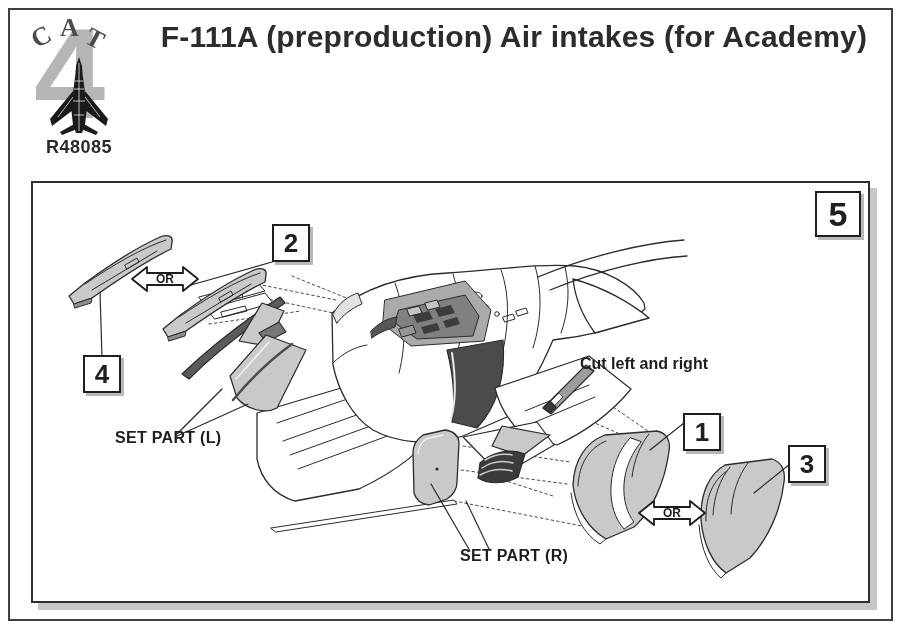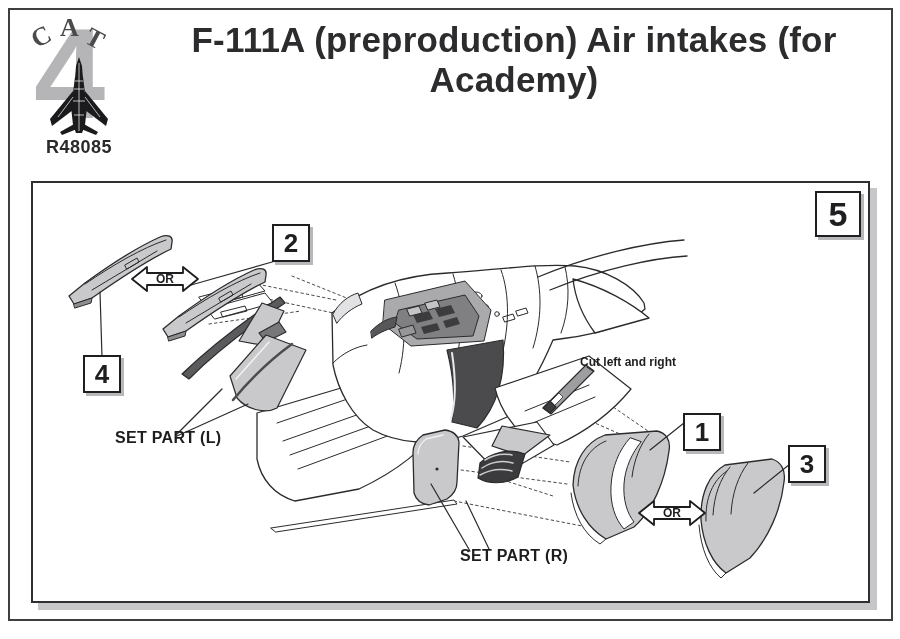--- a/index.html
+++ b/index.html
@@ -25,41 +25,41 @@
     position:absolute; left:6px; top:-8px; font-size:128px; line-height:1.1;
     font-weight:bold; color:#b5b5b7;
   }
   .logo .plane { position:absolute; left:20px; top:45px; }
   .logo .code {
     position:absolute; left:18px; top:125px; font-size:18px; font-weight:bold;
     color:#2a2a2c; letter-spacing:0.5px;
   }
   .title {
     position:absolute; left:140px; right:12px; top:20px; text-align:center;
-    font-size:35px; font-weight:bold; color:#2c2c2e; letter-spacing:0.2px;
+    font-size:30px; font-weight:bold; color:#2c2c2e; letter-spacing:0.2px;
   }
   
   .frame {
     position:absolute; left:31px; top:181px; width:839px; height:422px;
     border:2px solid #2f2f31; background:#ffffff;
     box-shadow:7px 7px 0 #c7c7c9;
   }
   .frame svg.art { position:absolute; left:0; top:0; }
   .callout {
     position:absolute; width:38px; height:38px; background:#ffffff;
     border:2px solid #1f1f21; box-shadow:3px 3px 0 #b8b8ba;
     display:flex; align-items:center; justify-content:center;
     font-weight:bold; font-size:26px; color:#1f1f21;
   }
   .callout.big { width:46px; height:46px; font-size:34px; }
   .note {
     position:absolute; font-weight:bold; color:#1d1d1f; white-space:nowrap;
   }
   .note.setpart { font-size:16px; letter-spacing:0.3px; }
-  .note.cut { font-size:12px;text-align:center; }
+  .note.cut { font-size:16px;text-align:center; }
   .or-text {
     font-family:"Liberation Sans", sans-serif; font-weight:bold; font-size:12px;
     fill:#1d1d1f;
   }
 </style>
 </head>
 <body>
 
 <div id="page">
 

